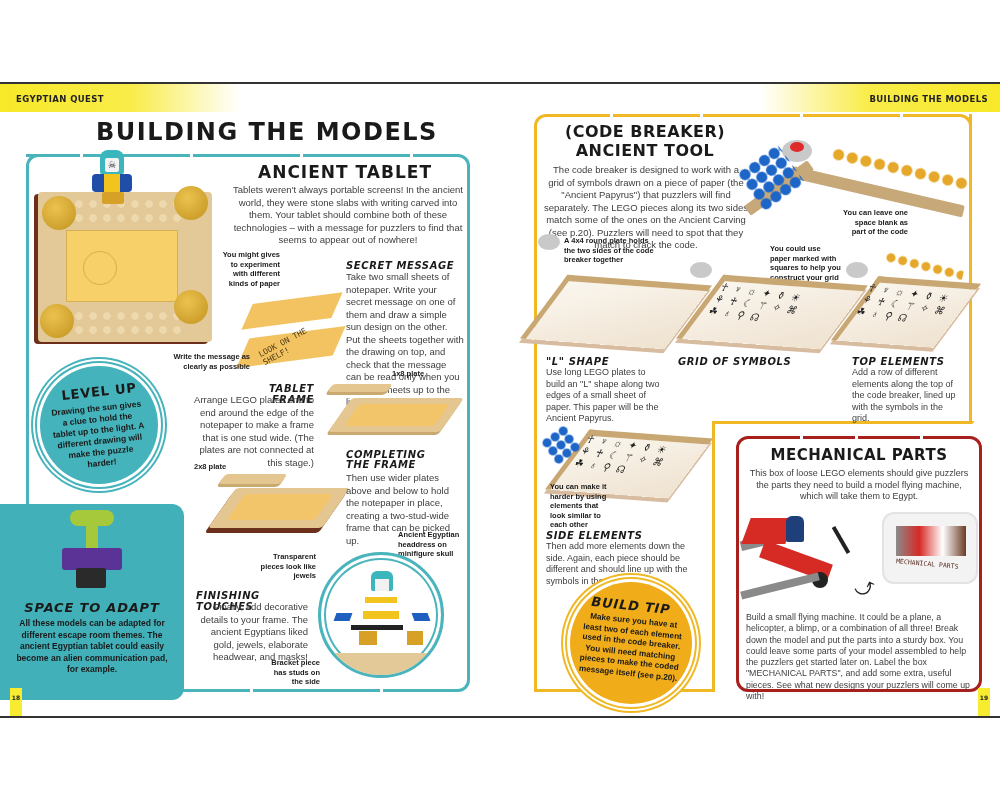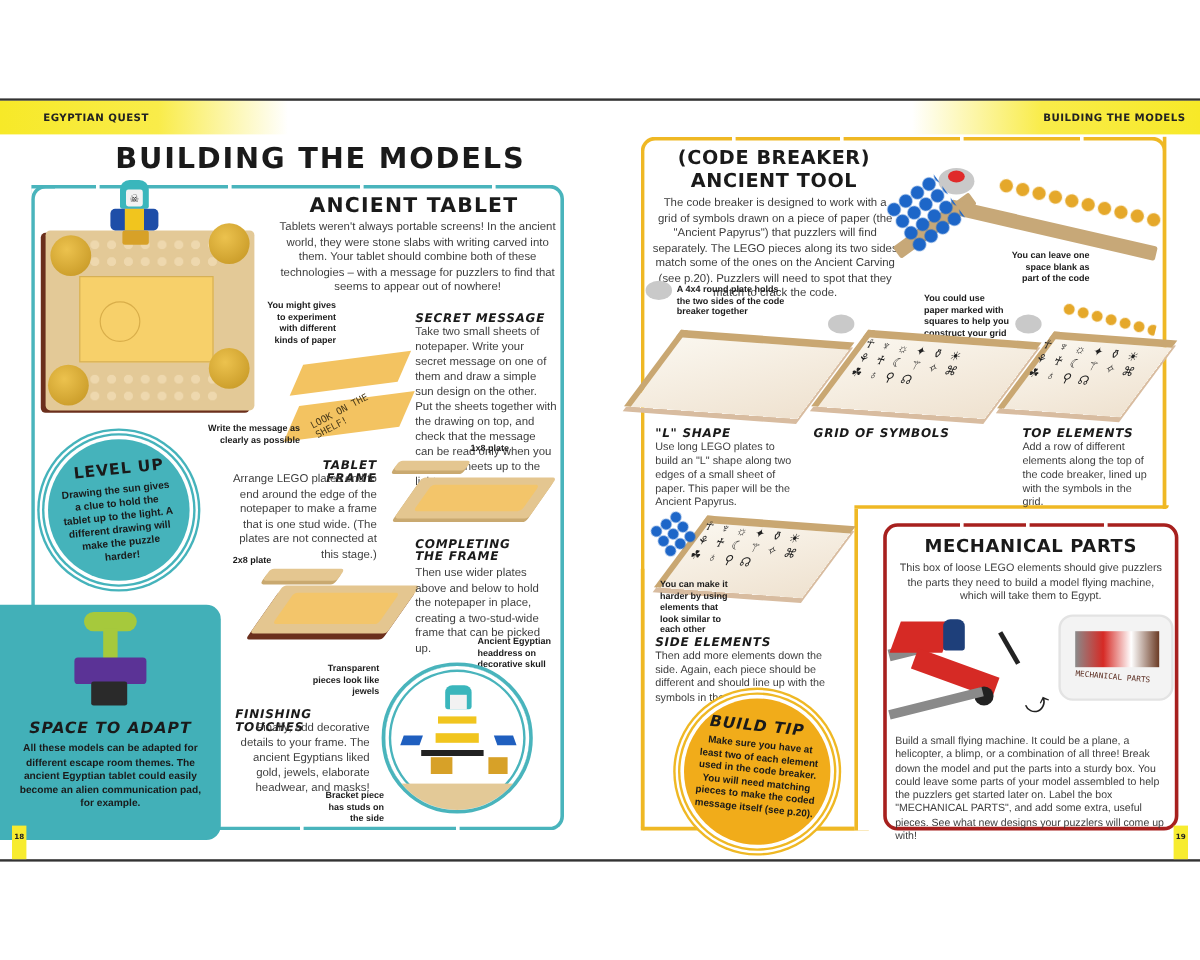--- a/index.html
+++ b/index.html
@@ -8,21 +8,21 @@
 
   .spread { position: absolute; left: 0; top: 82px; width: 1000px; height: 636px; border-top: 2px solid #333; border-bottom: 2px solid #333; background: #fff; }
   .page { position: absolute; top: 0; height: 100%; }
   .page.left { left: 0; width: 500px; }
   .page.right { left: 500px; width: 500px; }
 
   .header-band { position: absolute; top: 0; height: 28px; }
   .page.left .header-band { left: 0; width: 240px; background: linear-gradient(90deg, #f7e928 0%, #f9ec4a 55%, rgba(255,255,255,0) 100%); }
   .page.right .header-band { right: 0; width: 240px; background: linear-gradient(270deg, #f7e928 0%, #f9ec4a 55%, rgba(255,255,255,0) 100%); }
   .running-head { position: absolute; top: 10px; font-family: "DejaVu Sans", sans-serif; font-weight: bold; font-size: 8.5px; letter-spacing: 0.4px; color: #222; }
-  .page.left .running-head { left: 16px; margin-left: 20px; }
+  .page.left .running-head { left: 16px; }
   .page.right .running-head { right: 12px; }
 
   .folio { position: absolute; bottom: 0; width: 12px; height: 28px; background: #f7ec2f; font-family: "DejaVu Sans", sans-serif; font-weight: bold; font-size: 6px; text-align: center; padding-top: 6px; color: #222; }
   .page.left .folio { left: 10px; }
   .page.right .folio { right: 10px; }
 
   .display { font-family: "DejaVu Sans", sans-serif; font-weight: bold; color: #1a1a1a; letter-spacing: 0.5px; text-transform: uppercase; }
   .main-title { position: absolute; left: 96px; top: 34px; font-size: 24px; letter-spacing: 1.5px; }
 
   
@@ -158,21 +158,21 @@
       <div class="alien">
         <div class="eyes"></div>
           <div class="neck"></div>
           <div class="body"></div>
           <div class="legs"></div>
       </div>
       <div class="badge-title abs" style="left:0; top:96px; width:184px; text-align:center; font-style:italic;">SPACE TO ADAPT</div>
       <div class="badge-txt abs" style="left:10px; top:114px; width:164px; text-align:center; font-weight:bold; font-size:8.5px; line-height:11.5px;">All these models can be adapted for different escape room themes. The ancient Egyptian tablet could easily become an alien communication pad, for example.</div>
     </div>
 
-    <div class="callout" style="left:398px; top:446px; width:66px;">Ancient Egyptian headdress on decorative skull</div>
+    <div class="callout" style="left:398px; top:446px; width:66px;">Ancient Egyptian headdress on minifigure skull</div>
     <div class="callout" style="left:256px; top:468px; width:60px; text-align:right;">Transparent pieces look like jewels</div>
     <div class="sub-head abs" style="left:196px; top:506px; width:114px;">FINISHING TOUCHES</div>
     <div class="body-txt abs" style="left:196px; top:517px; width:112px; text-align:right;">Finally, add decorative details to your frame. The ancient Egyptians liked gold, jewels, elaborate headwear, and masks!</div>
     <div class="finish-circle">
       <div class="abs" style="left:50px; top:16px; width:22px; height:20px; background:#3ab6bc; border-radius:6px 6px 2px 2px;"></div>
       <div class="abs" style="left:54px; top:24px; width:14px; height:12px; background:#f2f2f2;"></div>
       <div class="abs" style="left:44px; top:42px; width:32px; height:6px; background:#f1c51e;"></div>
       <div class="abs" style="left:42px; top:56px; width:36px; height:8px; background:#f1c51e;"></div>
       <div class="abs" style="left:14px; top:58px; width:16px; height:8px; background:#1f5fbf; transform:skewX(-20deg);"></div>
       <div class="abs" style="left:92px; top:58px; width:16px; height:8px; background:#1f5fbf; transform:skewX(20deg);"></div>

